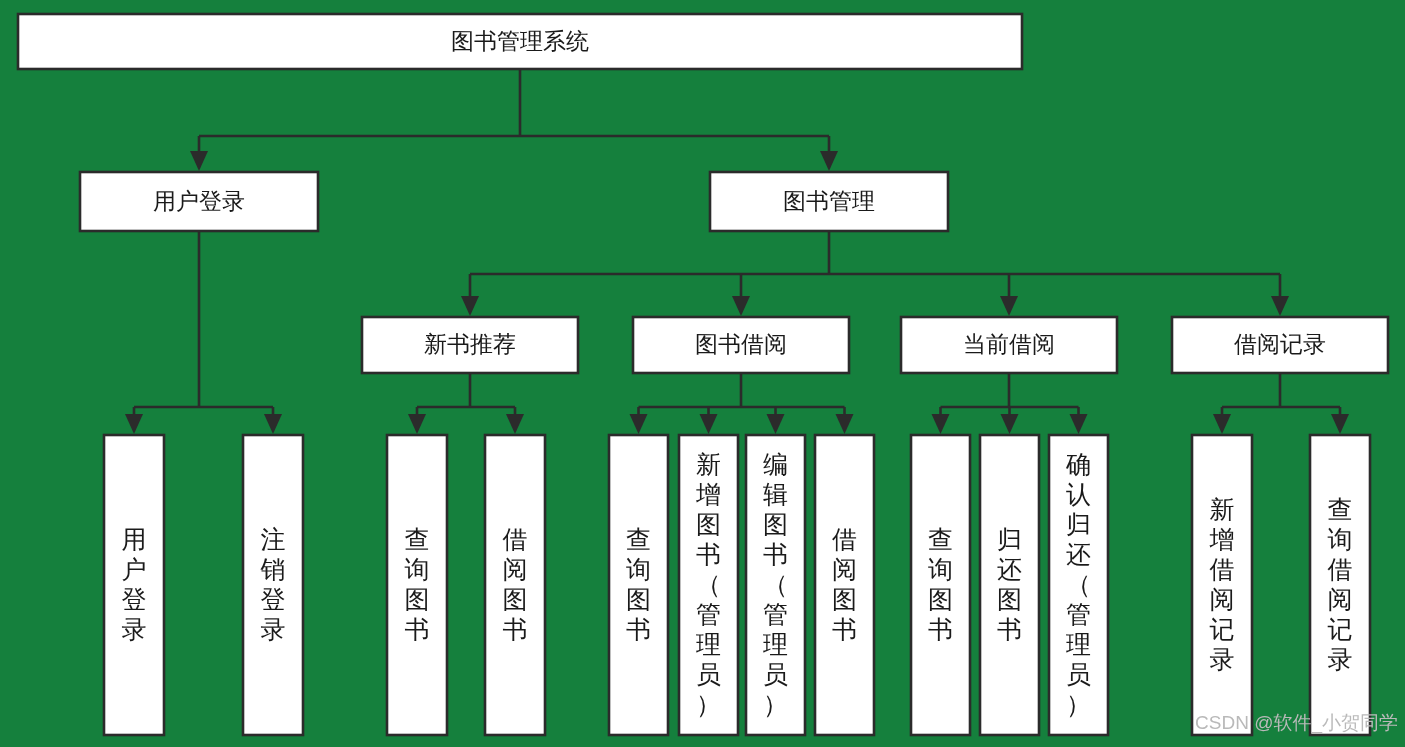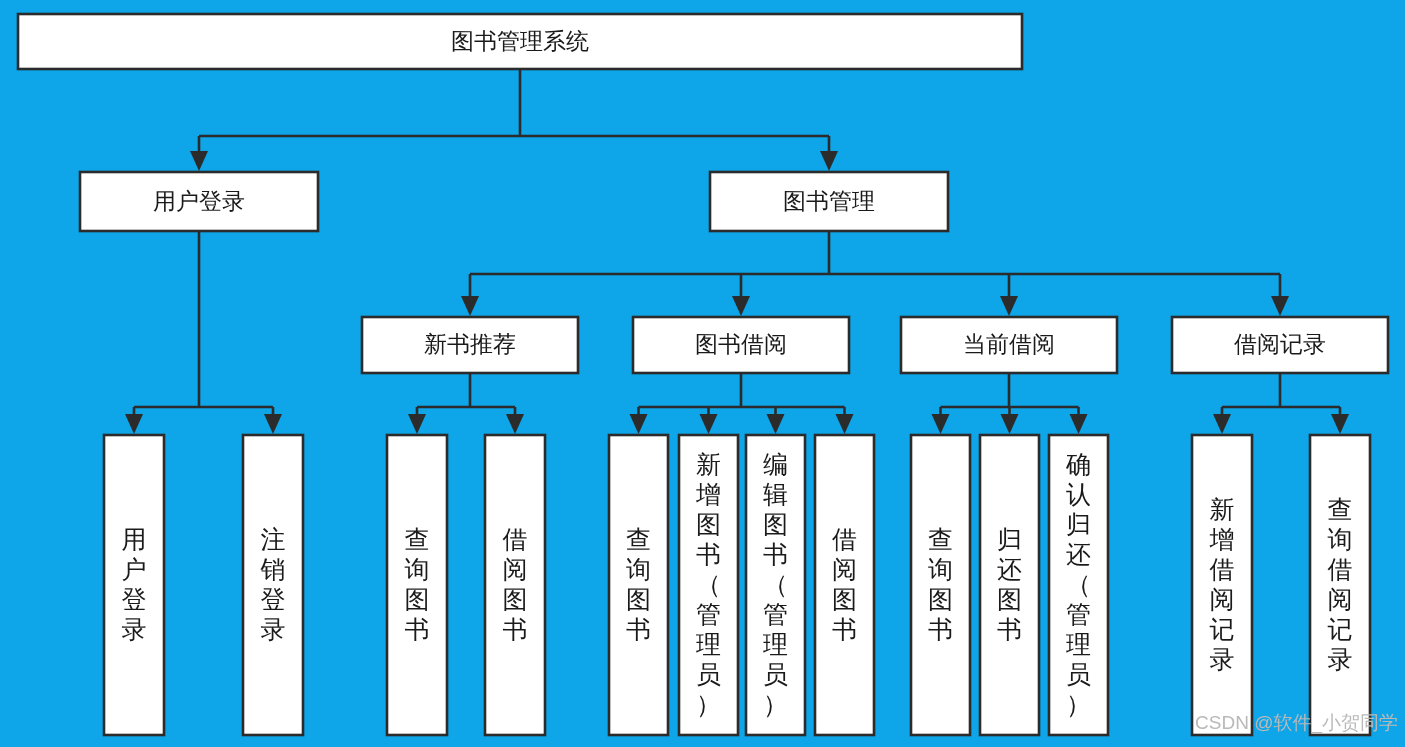--- a/index.html
+++ b/index.html
@@ -10,21 +10,21 @@
   body {
     width: 1405px;
     height: 747px;
     font-family: "Liberation Sans", "DejaVu Sans", sans-serif;
     overflow: hidden;
   }
   #diagram-root {
     position: relative;
     width: 1405px;
     height: 747px;
-    background: #0ea5e9;
+    background: #15803d;
   }
   svg.diagram-canvas {
     position: absolute;
     left: 0;
     top: 0;
     width: 1405px;
     height: 747px;
     display: block;
   }
   .node-rect {

